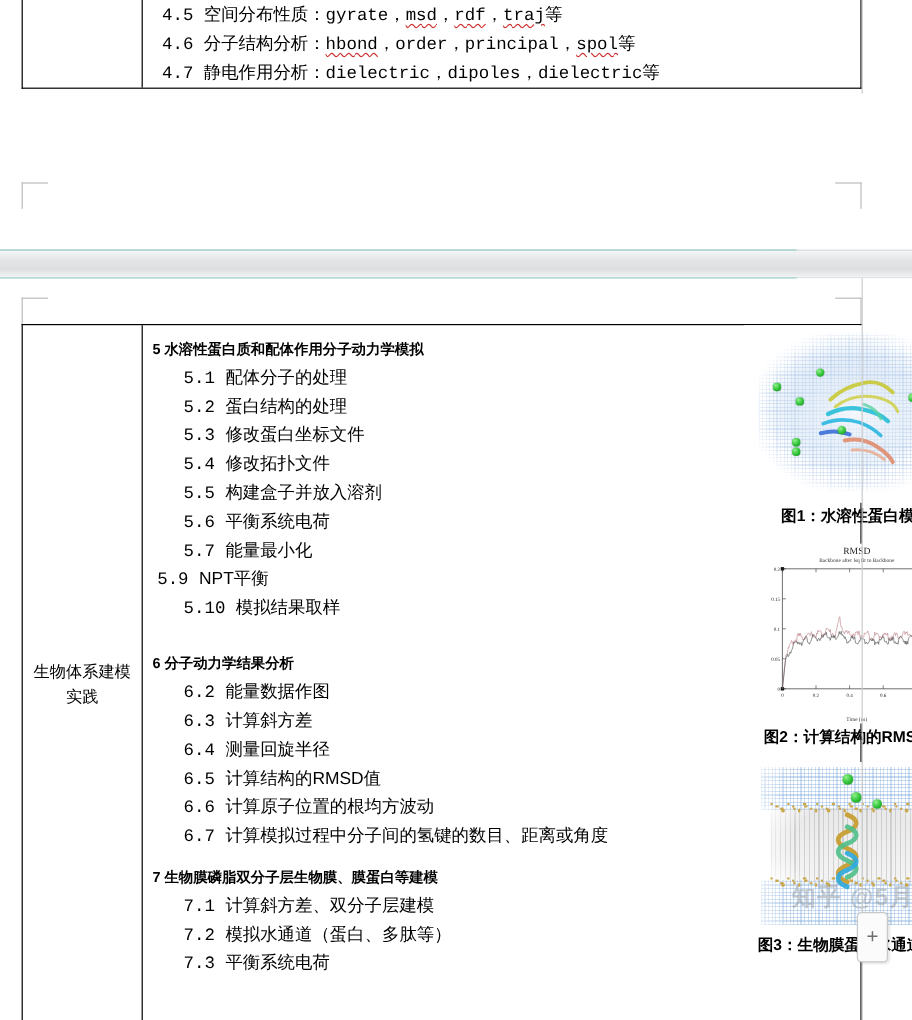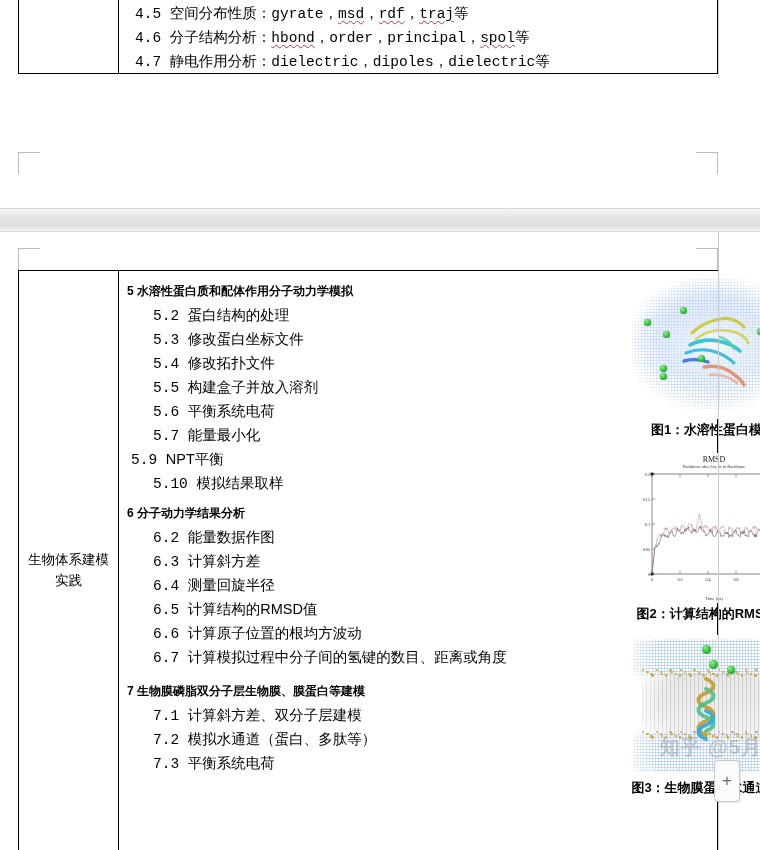--- a/index.html
+++ b/index.html
@@ -202,29 +202,30 @@
         <i class="v"></i>
       </div>
 
     <div id="table-bottom" class="doc-table">
       <div class="cell-label">
         <span>生物体系建模实践</span>
       </div>
       <div class="cell-body">
         <div id="bottom-sections" style="width:392px;">
             <div class="ol-head" style="margin-top: 2px;"><span>5 </span><span>水溶性蛋白质和配体作用分子动力学模拟</span></div>
+            <div class="ol-line ol-sub"><span class="mono">5.1 </span><span class="sp">配体分子的处理</span></div>
             <div class="ol-line ol-sub"><span class="mono">5.2 </span><span class="sp">蛋白结构的处理</span></div>
             <div class="ol-line ol-sub"><span class="mono">5.3 </span><span class="sp">修改蛋白坐标文件</span></div>
             <div class="ol-line ol-sub"><span class="mono">5.4 </span><span class="sp">修改拓扑文件</span></div>
             <div class="ol-line ol-sub"><span class="mono">5.5 </span><span class="sp">构建盒子并放入溶剂</span></div>
             <div class="ol-line ol-sub"><span class="mono">5.6 </span><span class="sp">平衡系统电荷</span></div>
             <div class="ol-line ol-sub"><span class="mono">5.7 </span><span class="sp">能量最小化</span></div>
             <div class="ol-line ol-sub-out"><span class="mono">5.9 </span><span class="sp"> NPT平衡</span></div>
             <div class="ol-line ol-sub"><span class="mono">5.10 </span><span class="sp">模拟结果取样</span></div>
-            <div class="ol-head" style="margin-top: 5px;"><span>6 </span><span>分子动力学结果分析</span></div>
+            <div class="ol-head" style="margin-top: 21px;"><span>6 </span><span>分子动力学结果分析</span></div>
             <div class="ol-line ol-sub"><span class="mono">6.2 </span><span class="sp">能量数据作图</span></div>
             <div class="ol-line ol-sub"><span class="mono">6.3 </span><span class="sp">计算斜方差</span></div>
             <div class="ol-line ol-sub"><span class="mono">6.4 </span><span class="sp">测量回旋半径</span></div>
             <div class="ol-line ol-sub"><span class="mono">6.5 </span><span class="sp">计算结构的RMSD值</span></div>
             <div class="ol-line ol-sub"><span class="mono">6.6 </span><span class="sp">计算原子位置的根均方波动</span></div>
             <div class="ol-line ol-sub"><span class="mono">6.7 </span><span class="sp">计算模拟过程中分子间的氢键的数目、距离或角度</span></div>
             <div class="ol-head" style="margin-top: 9px;"><span>7 </span><span>生物膜磷脂双分子层生物膜、膜蛋白等建模</span></div>
             <div class="ol-line ol-sub"><span class="mono">7.1 </span><span class="sp">计算斜方差、双分子层建模</span></div>
             <div class="ol-line ol-sub"><span class="mono">7.2 </span><span class="sp">模拟水通道（蛋白、多肽等）</span></div>
             <div class="ol-line ol-sub"><span class="mono">7.3 </span><span class="sp">平衡系统电荷</span></div>

